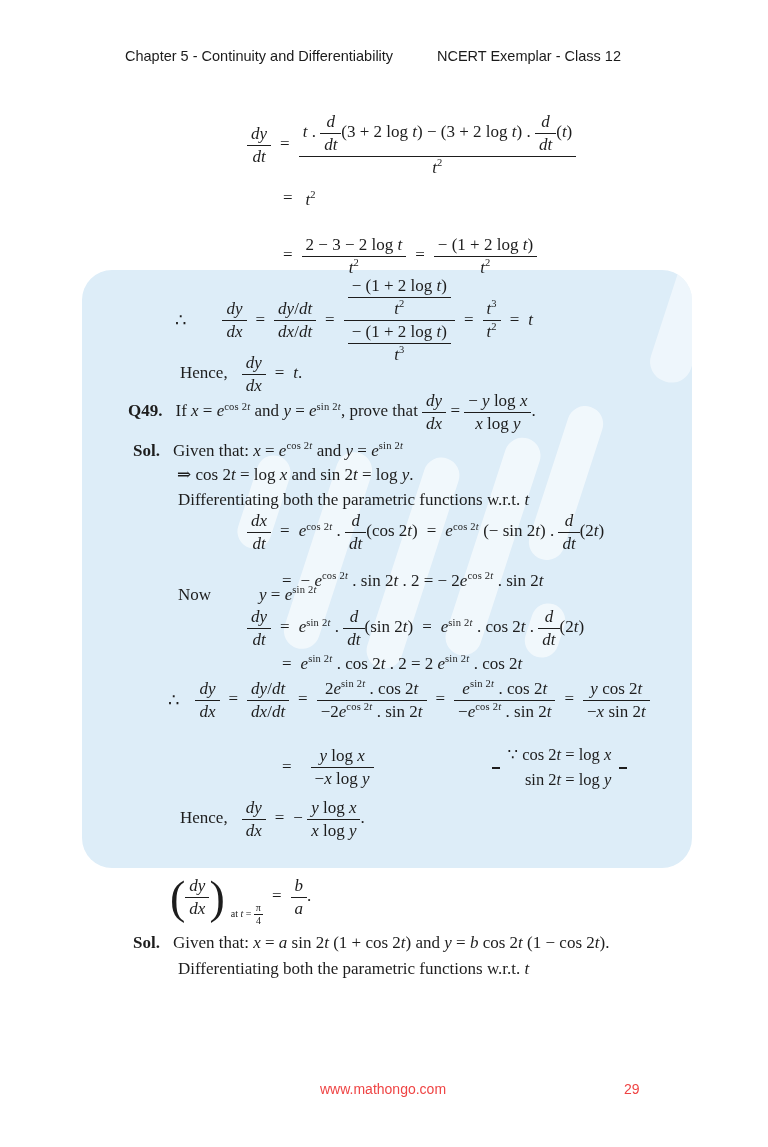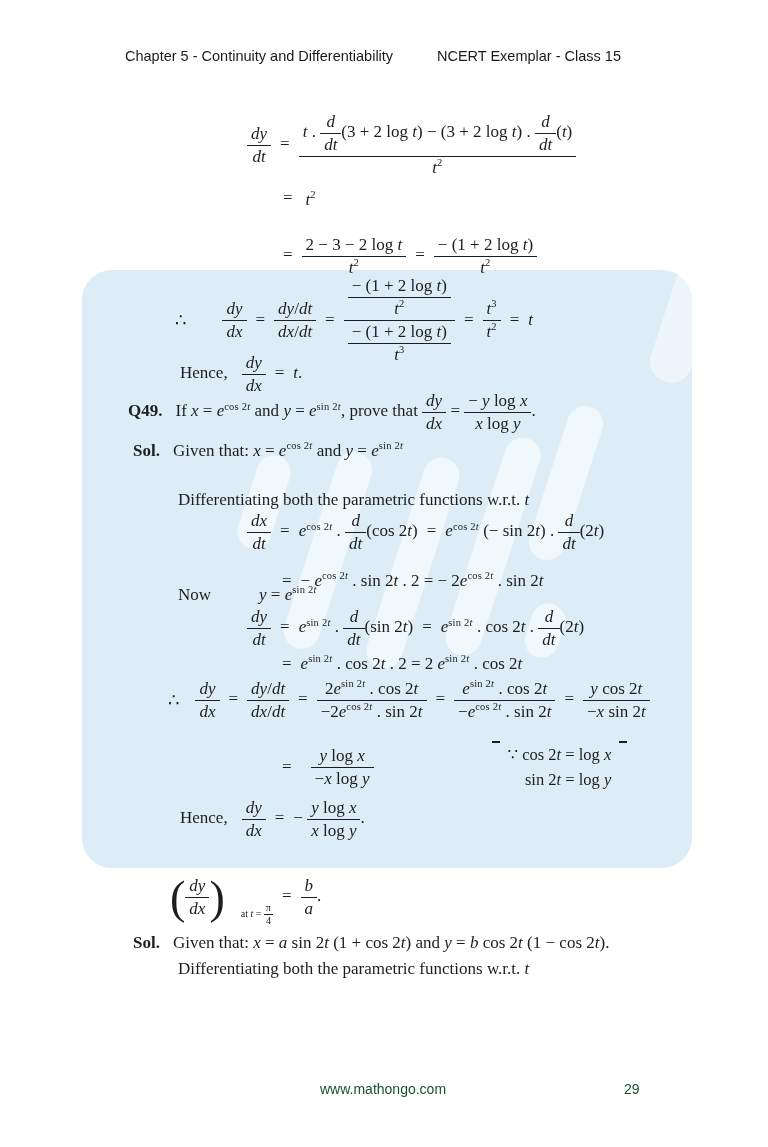--- a/index.html
+++ b/index.html
@@ -6,21 +6,21 @@
   #page {
     position:relative; width:768px; height:1147px; margin:0 auto;
     background:#ffffff; overflow:hidden;
     font-family:"Liberation Serif","DejaVu Serif",serif;
     color:#1d1d1d;
   }
   
   .hdr { position:absolute; top:48px; font-family:"Liberation Sans","DejaVu Sans",sans-serif;
          font-size:14.5px; color:#1b1b1b; white-space:nowrap; }
   .ftr { position:absolute; top:1081px; font-family:"Liberation Sans","DejaVu Sans",sans-serif;
-         font-size:14px; color:#14532d; white-space:nowrap; }
+         font-size:14px; color:#ef4444; white-space:nowrap; }
   
   .hl-box { position:absolute; left:82px; top:270px; width:610px; height:598px;
             background:#ddedf8; border-radius:30px; }
   .wm { position:absolute; left:82px; top:270px; width:610px; height:598px;
         overflow:hidden; border-radius:30px; pointer-events:none; }
   .wm .bar { position:absolute; background:#ffffff; opacity:.6; border-radius:20px;
              transform:rotate(18deg); }
   .wm .b1 { left:165px; top:184px; width:34px; height:96px;  border-radius:17px; }
   .wm .b2 { left:228px; top:178px; width:36px; height:205px; }
   .wm .b3 { left:313px; top:183px; width:36px; height:220px; }
@@ -36,55 +36,56 @@
   .f .fn { display:block; border-bottom:1.2px solid #1d1d1d; padding:0 4px 1px; }
   .f .fd { display:block; padding:1px 4px 0; }
   .fsm { font-size:1em; }
   sup { font-size:0.62em; line-height:0; vertical-align:super; letter-spacing:0.2px; }
   .sp  { display:inline-block; margin:0 9px; }
   .sp0 { display:inline-block; margin-right:9px; }
   .gap { display:inline-block; }
   .g10 { width:10px; } .g14 { width:14px; } .g16 { width:16px; }
   .g36 { width:36px; } .g48 { width:48px; } .g120 { width:118px; }
   .tf { font-size:18px; vertical-align:middle; }
-  .brk { display:inline-flex; vertical-align:middle; align-items:flex-start; }
+  .brk { display:inline-flex; vertical-align:middle; align-items:center; }
   .brk .bl { width:7px; border:1.6px solid #1d1d1d; border-right:none; }
   .brk .br { width:7px; border:1.6px solid #1d1d1d; border-left:none; }
   .brk .bc { padding:2px 8px; text-align:right; line-height:1.5; font-size:16.5px; }
   .bigp { font-size:46px; line-height:0; vertical-align:middle; font-weight:400; }
-  .lim { display:inline-block; font-size:10px; position:relative; top:17px; margin-left:16px; vertical-align:middle; }
+  .lim { display:inline-block; font-size:10px; position:relative; top:17px; margin-left:6px; vertical-align:middle; }
   .lim .fn { border-bottom:1px solid #1d1d1d; padding:0 2px; }
   .lim .fd { padding:0 2px; }
 </style>
 </head>
 <body>
 
 <div id="page">
 
   <div class="hdr" style="left:125px;">Chapter 5 - Continuity and Differentiability</div>
-  <div class="hdr" style="left:437px;">NCERT Exemplar - Class 15</div>
+  <div class="hdr" style="left:437px;">NCERT Exemplar - Class 12</div>
 
   <div class="hl-box" style="background: rgb(221, 237, 248);"></div>
   <div class="wm">
     <div class="bar b1"></div>
     <div class="bar b2"></div>
     <div class="bar b3"></div>
     <div class="bar b4"></div>
     <div class="bar b5"></div>
     <div class="bar b6"></div>
     <div class="bar b7"></div>
   </div>
 
   <div class="line" style="top:112px; left:247px;"><span class="f"><span class="fn"><i>dy</i></span><span class="fd"><i>dt</i></span></span><span class="sp">=</span><span class="f"><span class="fn"><i>t</i> . <span class="f"><span class="fn"><i>d</i></span><span class="fd"><i>dt</i></span></span>(3 + 2 log <i>t</i>) − (3 + 2 log <i>t</i>) . <span class="f"><span class="fn"><i>d</i></span><span class="fd"><i>dt</i></span></span>(<i>t</i>)</span><span class="fd"><i>t</i><sup>2</sup></span></span></div>
   <div class="line" style="top:187px; left:283px;"><span class="sp0">=</span><span class="f"><span class="fd"><i>t</i><sup>2</sup></span></span></div>
   <div class="line" style="top:235px; left:283px;"><span class="sp0">=</span><span class="f"><span class="fn">2 − 3 − 2 log <i>t</i></span><span class="fd"><i>t</i><sup>2</sup></span></span><span class="sp">=</span><span class="f"><span class="fn">− (1 + 2 log <i>t</i>)</span><span class="fd"><i>t</i><sup>2</sup></span></span></div>
   <div class="line" style="top:276px; left:175px;"><span class="tf">∴</span><span class="gap g36"></span><span class="f"><span class="fn"><i>dy</i></span><span class="fd"><i>dx</i></span></span><span class="sp">=</span><span class="f"><span class="fn"><i>dy</i>/<i>dt</i></span><span class="fd"><i>dx</i>/<i>dt</i></span></span><span class="sp">=</span><span class="f"><span class="fn"><span class="f"><span class="fn">− (1 + 2 log <i>t</i>)</span><span class="fd"><i>t</i><sup>2</sup></span></span></span><span class="fd"><span class="f"><span class="fn">− (1 + 2 log <i>t</i>)</span><span class="fd"><i>t</i><sup>3</sup></span></span></span></span><span class="sp">=</span><span class="f"><span class="fn"><i>t</i><sup>3</sup></span><span class="fd"><i>t</i><sup>2</sup></span></span><span class="sp">=</span><i>t</i></div>
   <div class="line" style="top:353px; left:180px;">Hence,<span class="gap g14"></span><span class="f"><span class="fn"><i>dy</i></span><span class="fd"><i>dx</i></span></span><span class="sp">=</span><i>t</i>.</div>
   <div class="line" style="top:391px; left:128px;"><b class="lbl">Q49.</b>If <i>x</i> = <i>e</i><sup>cos 2<i>t</i></sup> and <i>y</i> = <i>e</i><sup>sin 2<i>t</i></sup>, prove that <span class="f"><span class="fn"><i>dy</i></span><span class="fd"><i>dx</i></span></span> = <span class="f"><span class="fn">− <i>y</i> log <i>x</i></span><span class="fd"><i>x</i> log <i>y</i></span></span>.</div>
   <div class="line" style="top:440px; left:133px;"><b class="lbl">Sol.</b>Given that: <i>x</i> = <i>e</i><sup>cos 2<i>t</i></sup> and <i>y</i> = <i>e</i><sup>sin 2<i>t</i></sup></div>
+  <div class="line" style="top:464px; left:177px;">⇒ cos 2<i>t</i> = log <i>x</i> and sin 2<i>t</i> = log <i>y</i>.</div>
   <div class="line" style="top:489px; left:178px;">Differentiating both the parametric functions w.r.t. <i>t</i></div>
   <div class="line" style="top:511px; left:247px;"><span class="f"><span class="fn"><i>dx</i></span><span class="fd"><i>dt</i></span></span><span class="sp">=</span><i>e</i><sup>cos 2<i>t</i></sup> . <span class="f"><span class="fn"><i>d</i></span><span class="fd"><i>dt</i></span></span>(cos 2<i>t</i>)<span class="sp">=</span><i>e</i><sup>cos 2<i>t</i></sup> (− sin 2<i>t</i>) . <span class="f"><span class="fn"><i>d</i></span><span class="fd"><i>dt</i></span></span>(2<i>t</i>)</div>
   <div class="line" style="top:559px; left:282px;margin-top:11px;"><span class="sp0">=</span>− <i>e</i><sup>cos 2<i>t</i></sup> . sin 2<i>t</i> . 2 = − 2<i>e</i><sup>cos 2<i>t</i></sup> . sin 2<i>t</i></div>
   <div class="line" style="top:584px; left:178px;">Now<span class="gap g48"></span><i>y</i> = <i>e</i><sup>sin 2<i>t</i></sup></div>
   <div class="line" style="top:607px; left:247px;"><span class="f"><span class="fn"><i>dy</i></span><span class="fd"><i>dt</i></span></span><span class="sp">=</span><i>e</i><sup>sin 2<i>t</i></sup> . <span class="f"><span class="fn"><i>d</i></span><span class="fd"><i>dt</i></span></span>(sin 2<i>t</i>)<span class="sp">=</span><i>e</i><sup>sin 2<i>t</i></sup> . cos 2<i>t</i> . <span class="f"><span class="fn"><i>d</i></span><span class="fd"><i>dt</i></span></span>(2<i>t</i>)</div>
   <div class="line" style="top:653px; left:282px;"><span class="sp0">=</span><i>e</i><sup>sin 2<i>t</i></sup> . cos 2<i>t</i> . 2 = 2 <i>e</i><sup>sin 2<i>t</i></sup> . cos 2<i>t</i></div>
   <div class="line" style="top:679px; left:168px;"><span class="tf">∴</span><span class="gap g16"></span><span class="f"><span class="fn"><i>dy</i></span><span class="fd"><i>dx</i></span></span><span class="sp">=</span><span class="f"><span class="fn"><i>dy</i>/<i>dt</i></span><span class="fd"><i>dx</i>/<i>dt</i></span></span><span class="sp">=</span><span class="f"><span class="fn">2<i>e</i><sup>sin 2<i>t</i></sup> . cos 2<i>t</i></span><span class="fd">−2<i>e</i><sup>cos 2<i>t</i></sup> . sin 2<i>t</i></span></span><span class="sp">=</span><span class="f"><span class="fn"><i>e</i><sup>sin 2<i>t</i></sup> . cos 2<i>t</i></span><span class="fd">−<i>e</i><sup>cos 2<i>t</i></sup> . sin 2<i>t</i></span></span><span class="sp">=</span><span class="f"><span class="fn"><i>y</i> cos 2<i>t</i></span><span class="fd">−<i>x</i> sin 2<i>t</i></span></span></div>
   <div class="line" style="top:741px; left:282px;"><span class="sp0">=</span><span class="gap g10"></span><span class="f"><span class="fn"><i>y</i> log <i>x</i></span><span class="fd">−<i>x</i> log <i>y</i></span></span><span class="gap g120"></span><span class="brk">
         <span class="bl"></span>
         <span class="bc">∵ cos 2<i>t</i> = log <i>x</i><br>sin 2<i>t</i> = log <i>y</i></span>

